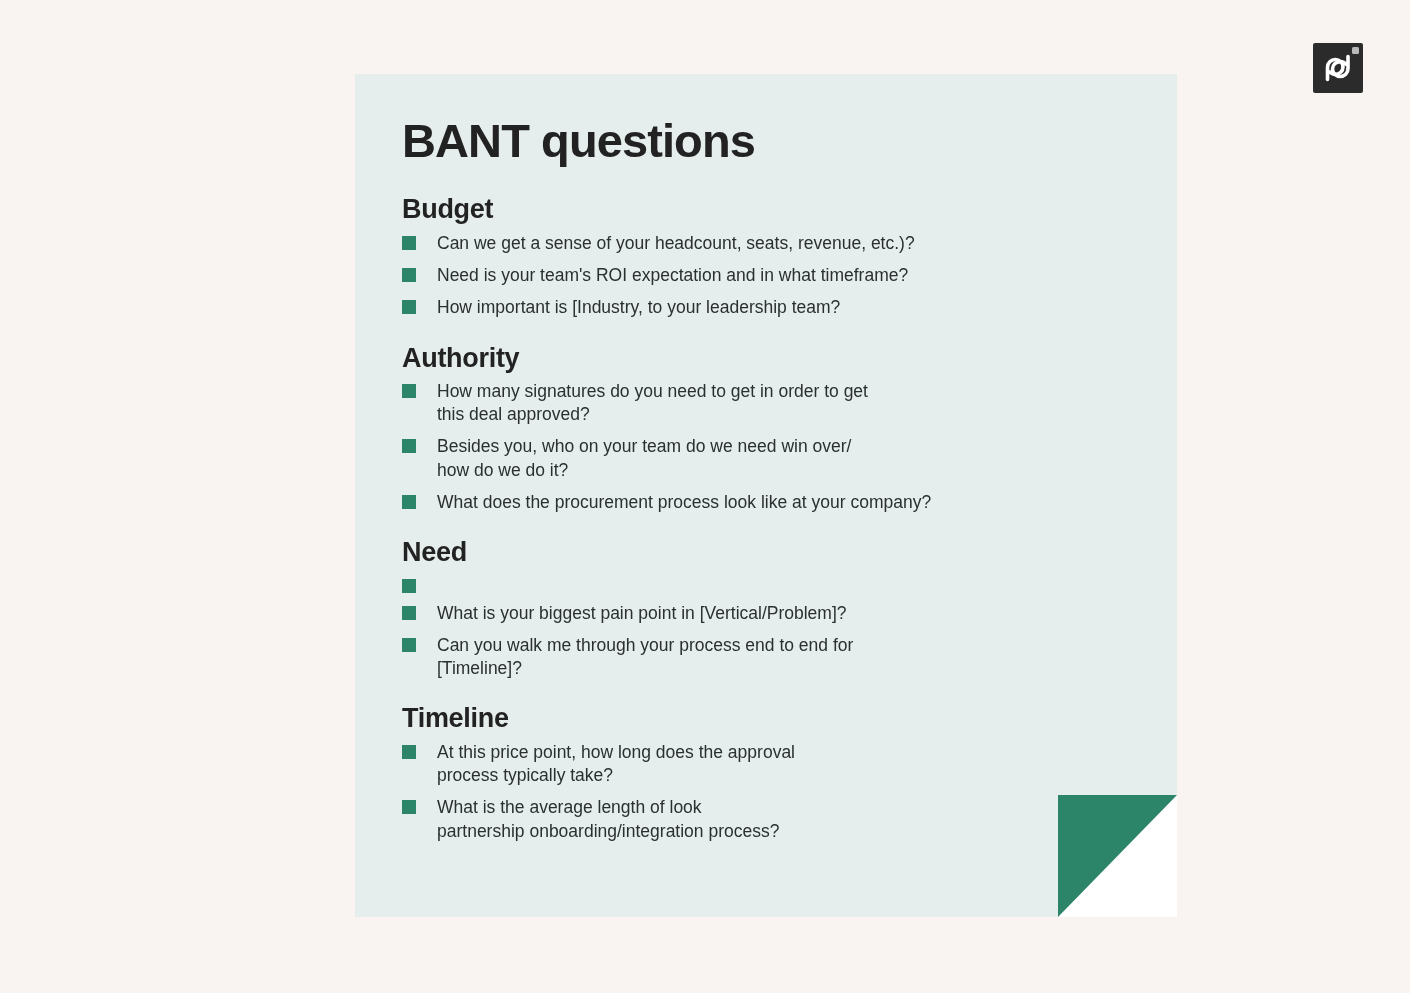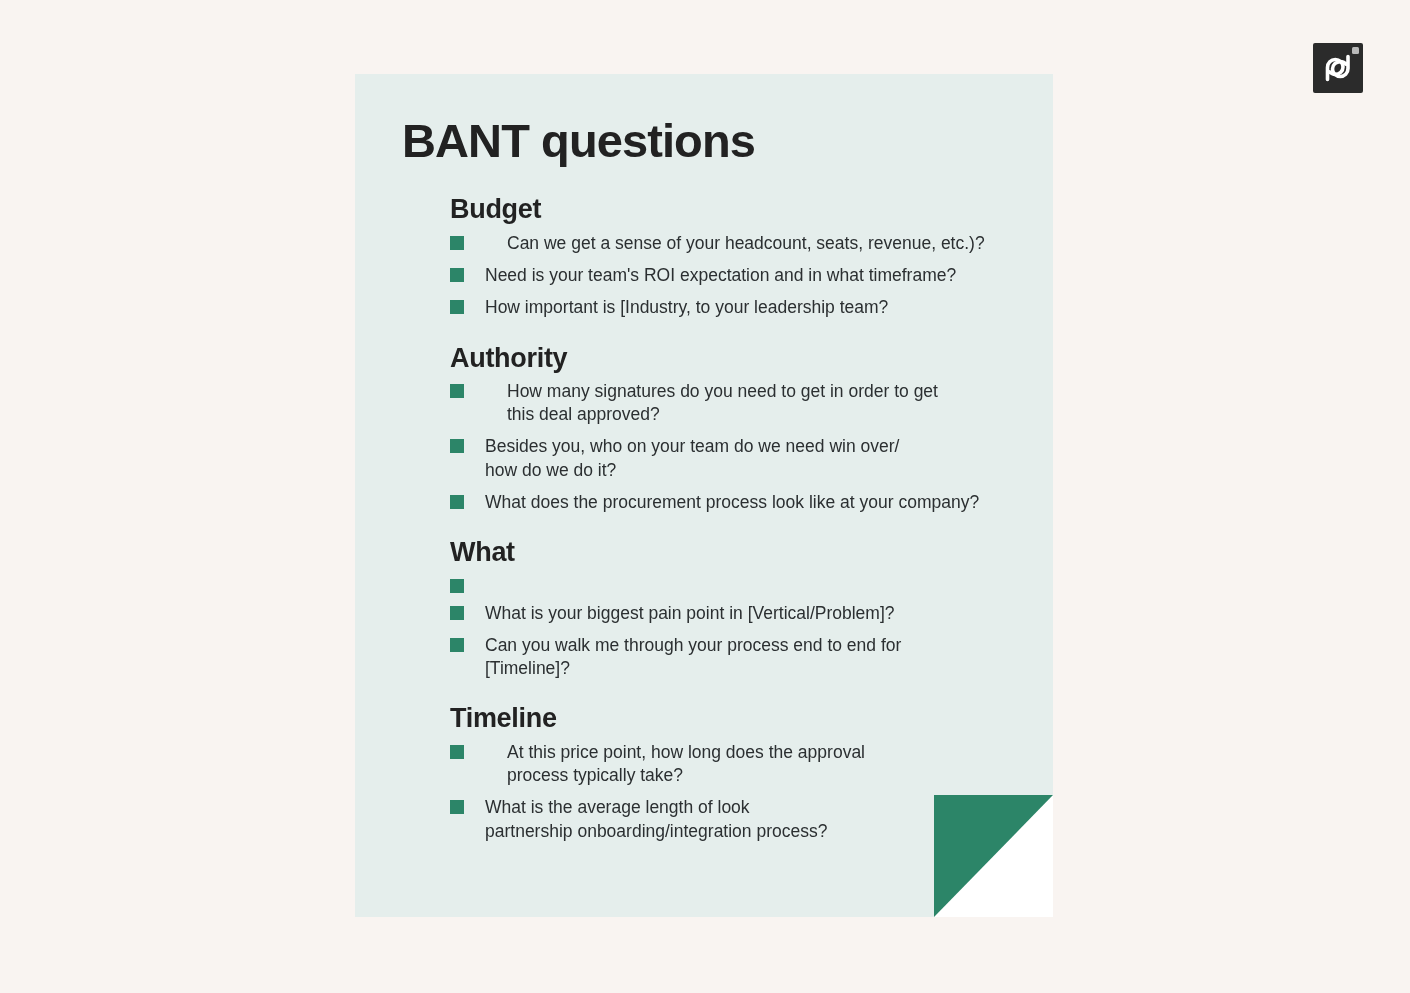--- a/index.html
+++ b/index.html
@@ -38,21 +38,21 @@
     height: 7px;
     background: #b9b9b9;
     border-radius: 1.5px;
   }
 
   
   #content-card {
     position: absolute;
     left: 355px;
     top: 74px;
-    width: 698px;
+    width: 822px;
     height: 843px;
     background: #e5eeec;
     overflow: hidden;
   }
 
   
   #corner-decoration {
     position: absolute;
     right: 0;
     bottom: 0;
@@ -79,21 +79,20 @@
     font-size: 47px;
     font-weight: bold;
     color: #222222;
     letter-spacing: -0.9px;
     line-height: 1.05;
     margin: 0 0 0 0;
   }
 
   .section {
     margin-top: 22px;
-    margin-left: 48px;
   }
   .section.first { margin-top: 28px; }
 
   .section-heading {
     font-size: 27px;
     font-weight: bold;
     color: #222222;
     letter-spacing: -0.3px;
     line-height: 1.2;
     margin: 0 0 6px 0;
@@ -102,21 +101,21 @@
   .bullet-list {
     list-style: none;
     margin: 0;
     padding: 0;
   }
   .bullet-item {
     display: flex;
     align-items: flex-start;
     margin-top: 9px;
   }
-  .bullet-item:first-child { margin-top: 4px; gap: 22px; }
+  .bullet-item:first-child { margin-top: 4px; }
 
   .bullet-square {
     flex: 0 0 auto;
     width: 14px;
     height: 14px;
     background: #2c8568;
     margin-top: 4px;
     margin-right: 21px;
   }
   .bullet-item.indented .bullet-square {
@@ -179,21 +178,21 @@
 how do we do it?</span>
         </li>
         <li class="bullet-item">
           <span class="bullet-square"></span>
           <span class="bullet-text">What does the procurement process look like at your company?</span>
         </li>
       </ul>
     </div>
 
     <div class="section">
-      <h2 class="section-heading">What</h2>
+      <h2 class="section-heading">Need</h2>
       <ul class="bullet-list">
         <li class="bullet-item">
           <span class="bullet-square"></span>
         </li>
         <li class="bullet-item">
           <span class="bullet-square"></span>
           <span class="bullet-text">What is your biggest pain point in [Vertical/Problem]?</span>
         </li>
         <li class="bullet-item">
           <span class="bullet-square"></span>

